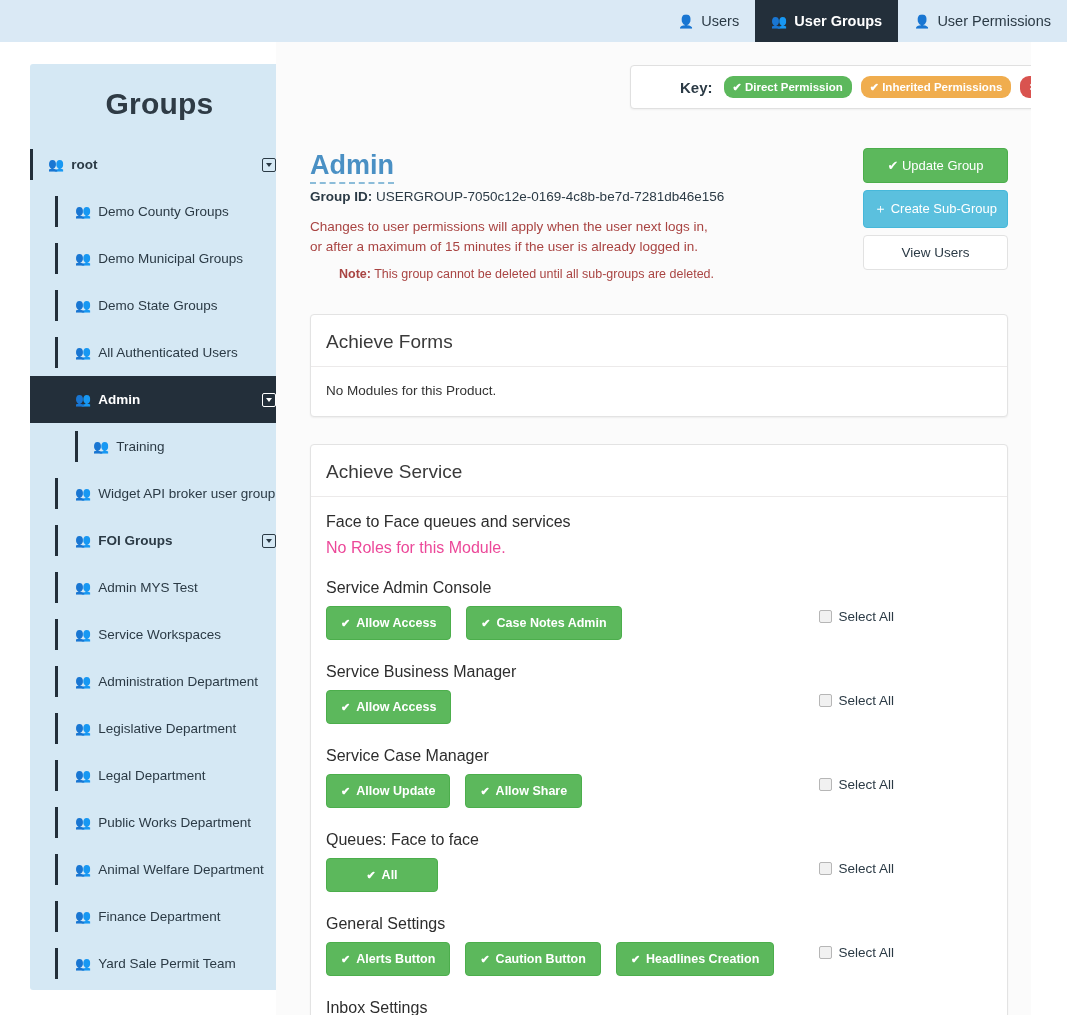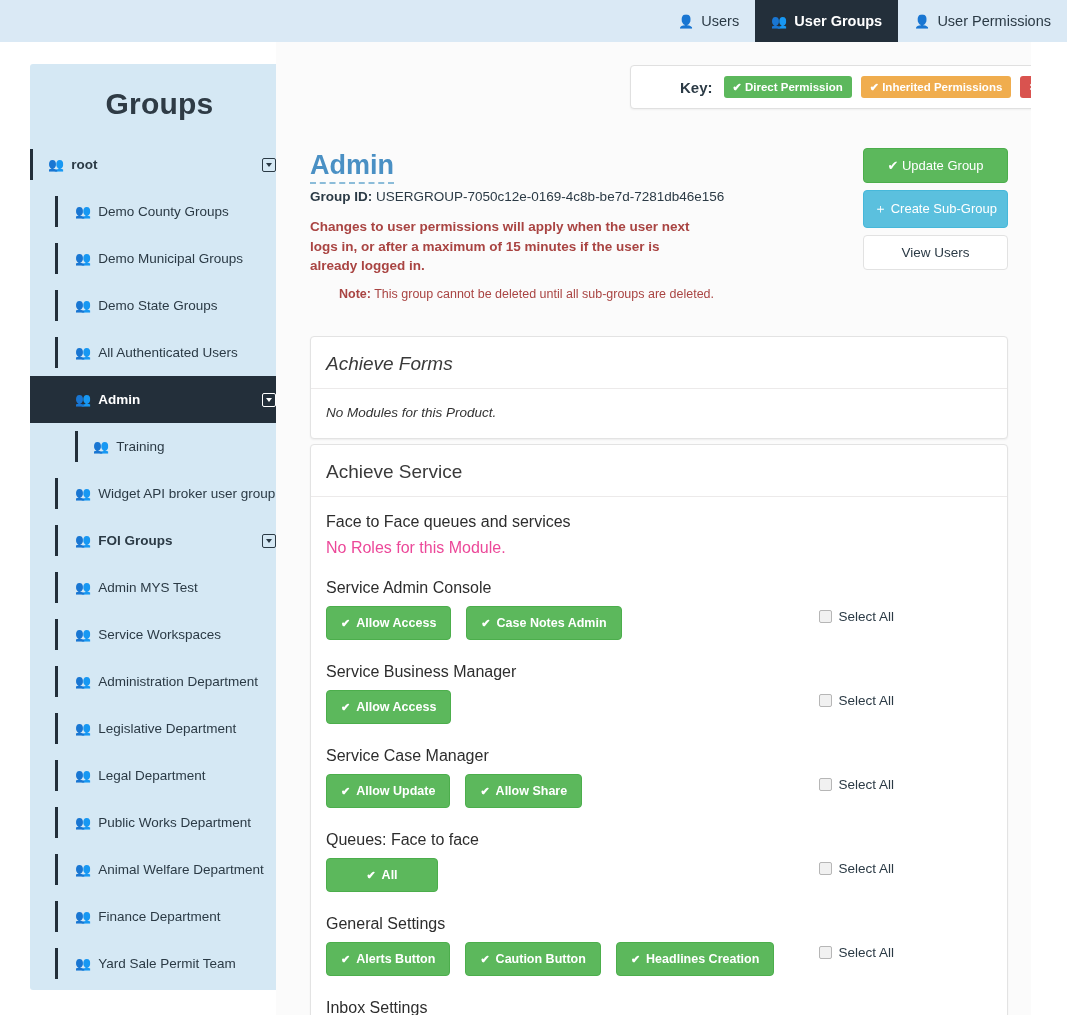--- a/index.html
+++ b/index.html
@@ -103,39 +103,39 @@
     background: #ffffff;
     border: 1px solid #e0e0e0;
     border-radius: 4px;
     padding: 10px 13px;
     display: flex; align-items: center; gap: 9px;
     box-shadow: 0 1px 2px rgba(0,0,0,.05);
   }
   .key-label { font-size: 15px; font-weight: bold; color: #2b3a45; margin-right: 2px; margin-left: 36px; }
   .key-badge {
     font-size: 11.5px; color: #fff; font-weight: bold;
-    padding: 5px 9px; border-radius: 3px;
+    padding: 5px 9px; border-radius: 9px;
     white-space: nowrap;
     cursor: pointer;
   }
 
   
   .ghead { position: absolute; left: 34px; top: 108px; width: 690px; }
   .gtitle {
     font-size: 27px; font-weight: bold; color: #4a90c4;
     border-bottom: 2px dashed #8bbcd9;
     display: inline-block;
     padding-bottom: 1px;
     cursor: pointer;
   }
   .gid { margin-top: 5px; font-size: 13.5px; color: #2b3a45; }
   .gid b { font-weight: bold; }
   .gwarn {
     margin-top: 13px; width: 400px;
-    font-size: 13.5px; font-weight: bold; color: #a94442;
+    font-size: 13.5px; font-weight: normal; color: #a94442;
     line-height: 1.45;
   }
   .gnote { margin-top: 11px; font-size: 12.5px; color: #a94442; }
   .gnote b { font-weight: bold; padding-left: 29px; }
   .hr-sep {
     position: absolute; left: 34px; top: 297px;
     width: 690px; height: 1px; background: #e4e4e4;
   }
 
   .gbtns { position: absolute; right: 23px; top: 106px; width: 145px; }
@@ -398,21 +398,21 @@
   </div>
   <div class="hr-sep"></div>
 
   <div class="gbtns" id="gbtns">
       <div class="btn btn-green"><span>✔</span> <span>Update Group</span></div>
       <div class="btn btn-blue"><span>＋</span> <span>Create Sub-Group</span></div>
       <div class="btn btn-white"><span>View Users</span></div>
     </div>
 
   <div id="panels">
-      <div class="panel" style="top: 294px; font-style: italic;">
+      <div class="panel" style="top: 272px;">
         <div class="panel-title">Achieve Forms</div>
         <div class="panel-body">
           <div class="muted">No Modules for this Product.</div>
         </div>
       </div>
       <div class="panel" style="top: 402px;">
         <div class="panel-title">Achieve Service</div>
         <div class="panel-body">
           <div class="role-block">
             <div class="mod-name">Face to Face queues and services</div>

